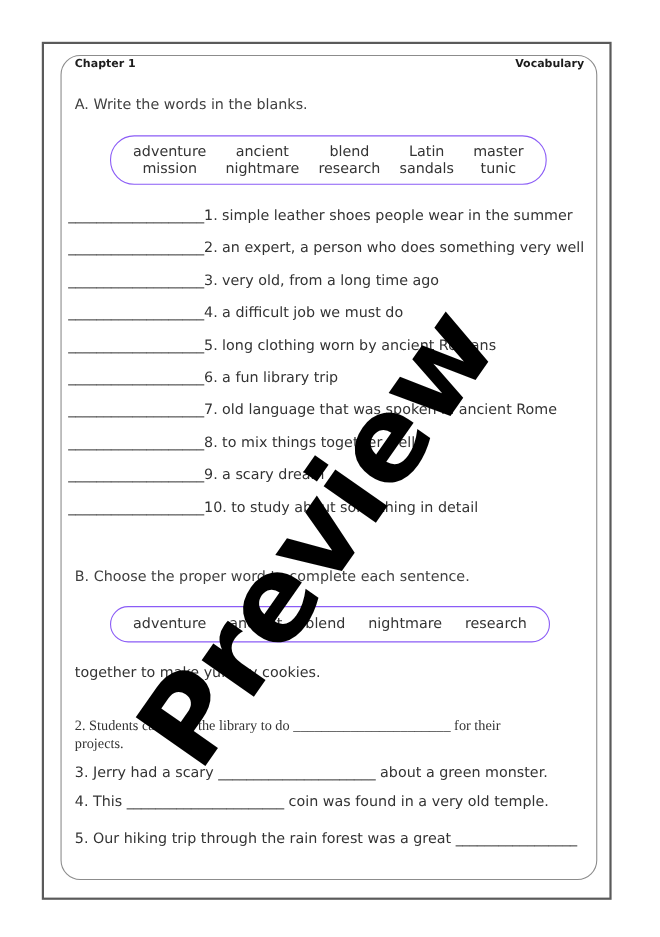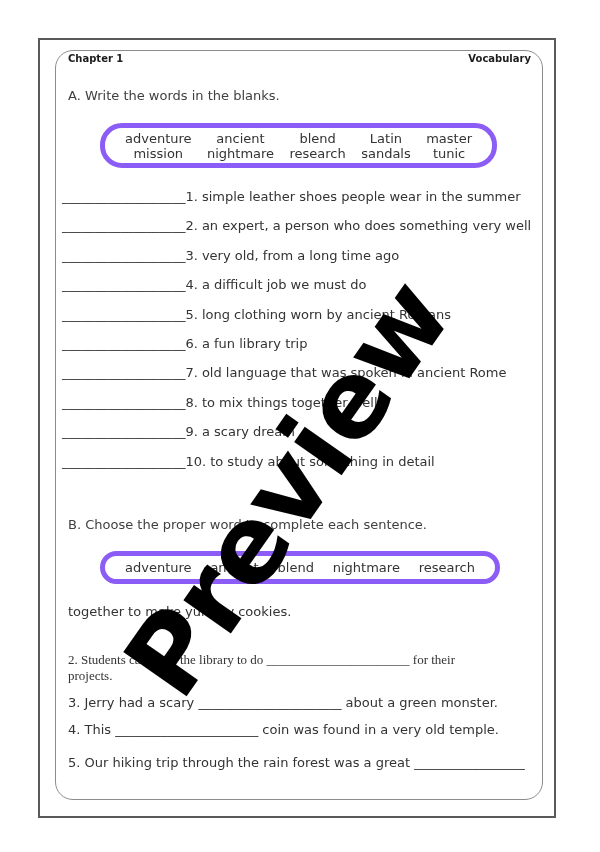--- a/index.html
+++ b/index.html
@@ -28,21 +28,21 @@
     left: 68px; top: 53px; width: 463px;
     display: flex; justify-content: space-between; align-items: baseline;
     font-size: 10px; font-weight: bold; color: #1c1c1c;
   }
 
   .instruction { font-size: 13px; color: #404040; }
   #instruction-a { left: 68px; top: 88px; }
   #instruction-b { left: 68px; top: 517px; }
 
   .pill {
-    border: 5px solid #8b5cf6;
+    border: 1px solid #8b5cf6;
     display: flex; justify-content: space-between; align-items: center;
     background: #ffffff;
   }
   #pill-a {
     left: 100px; top: 123px; width: 397px; height: 45px;
     border-radius: 22px; padding: 0 20px;
   }
   .wb-col { text-align: center; font-size: 13px; line-height: 15px; color: #333; }
   #pill-b {
     left: 100px; top: 551px; width: 400px; height: 33px;

